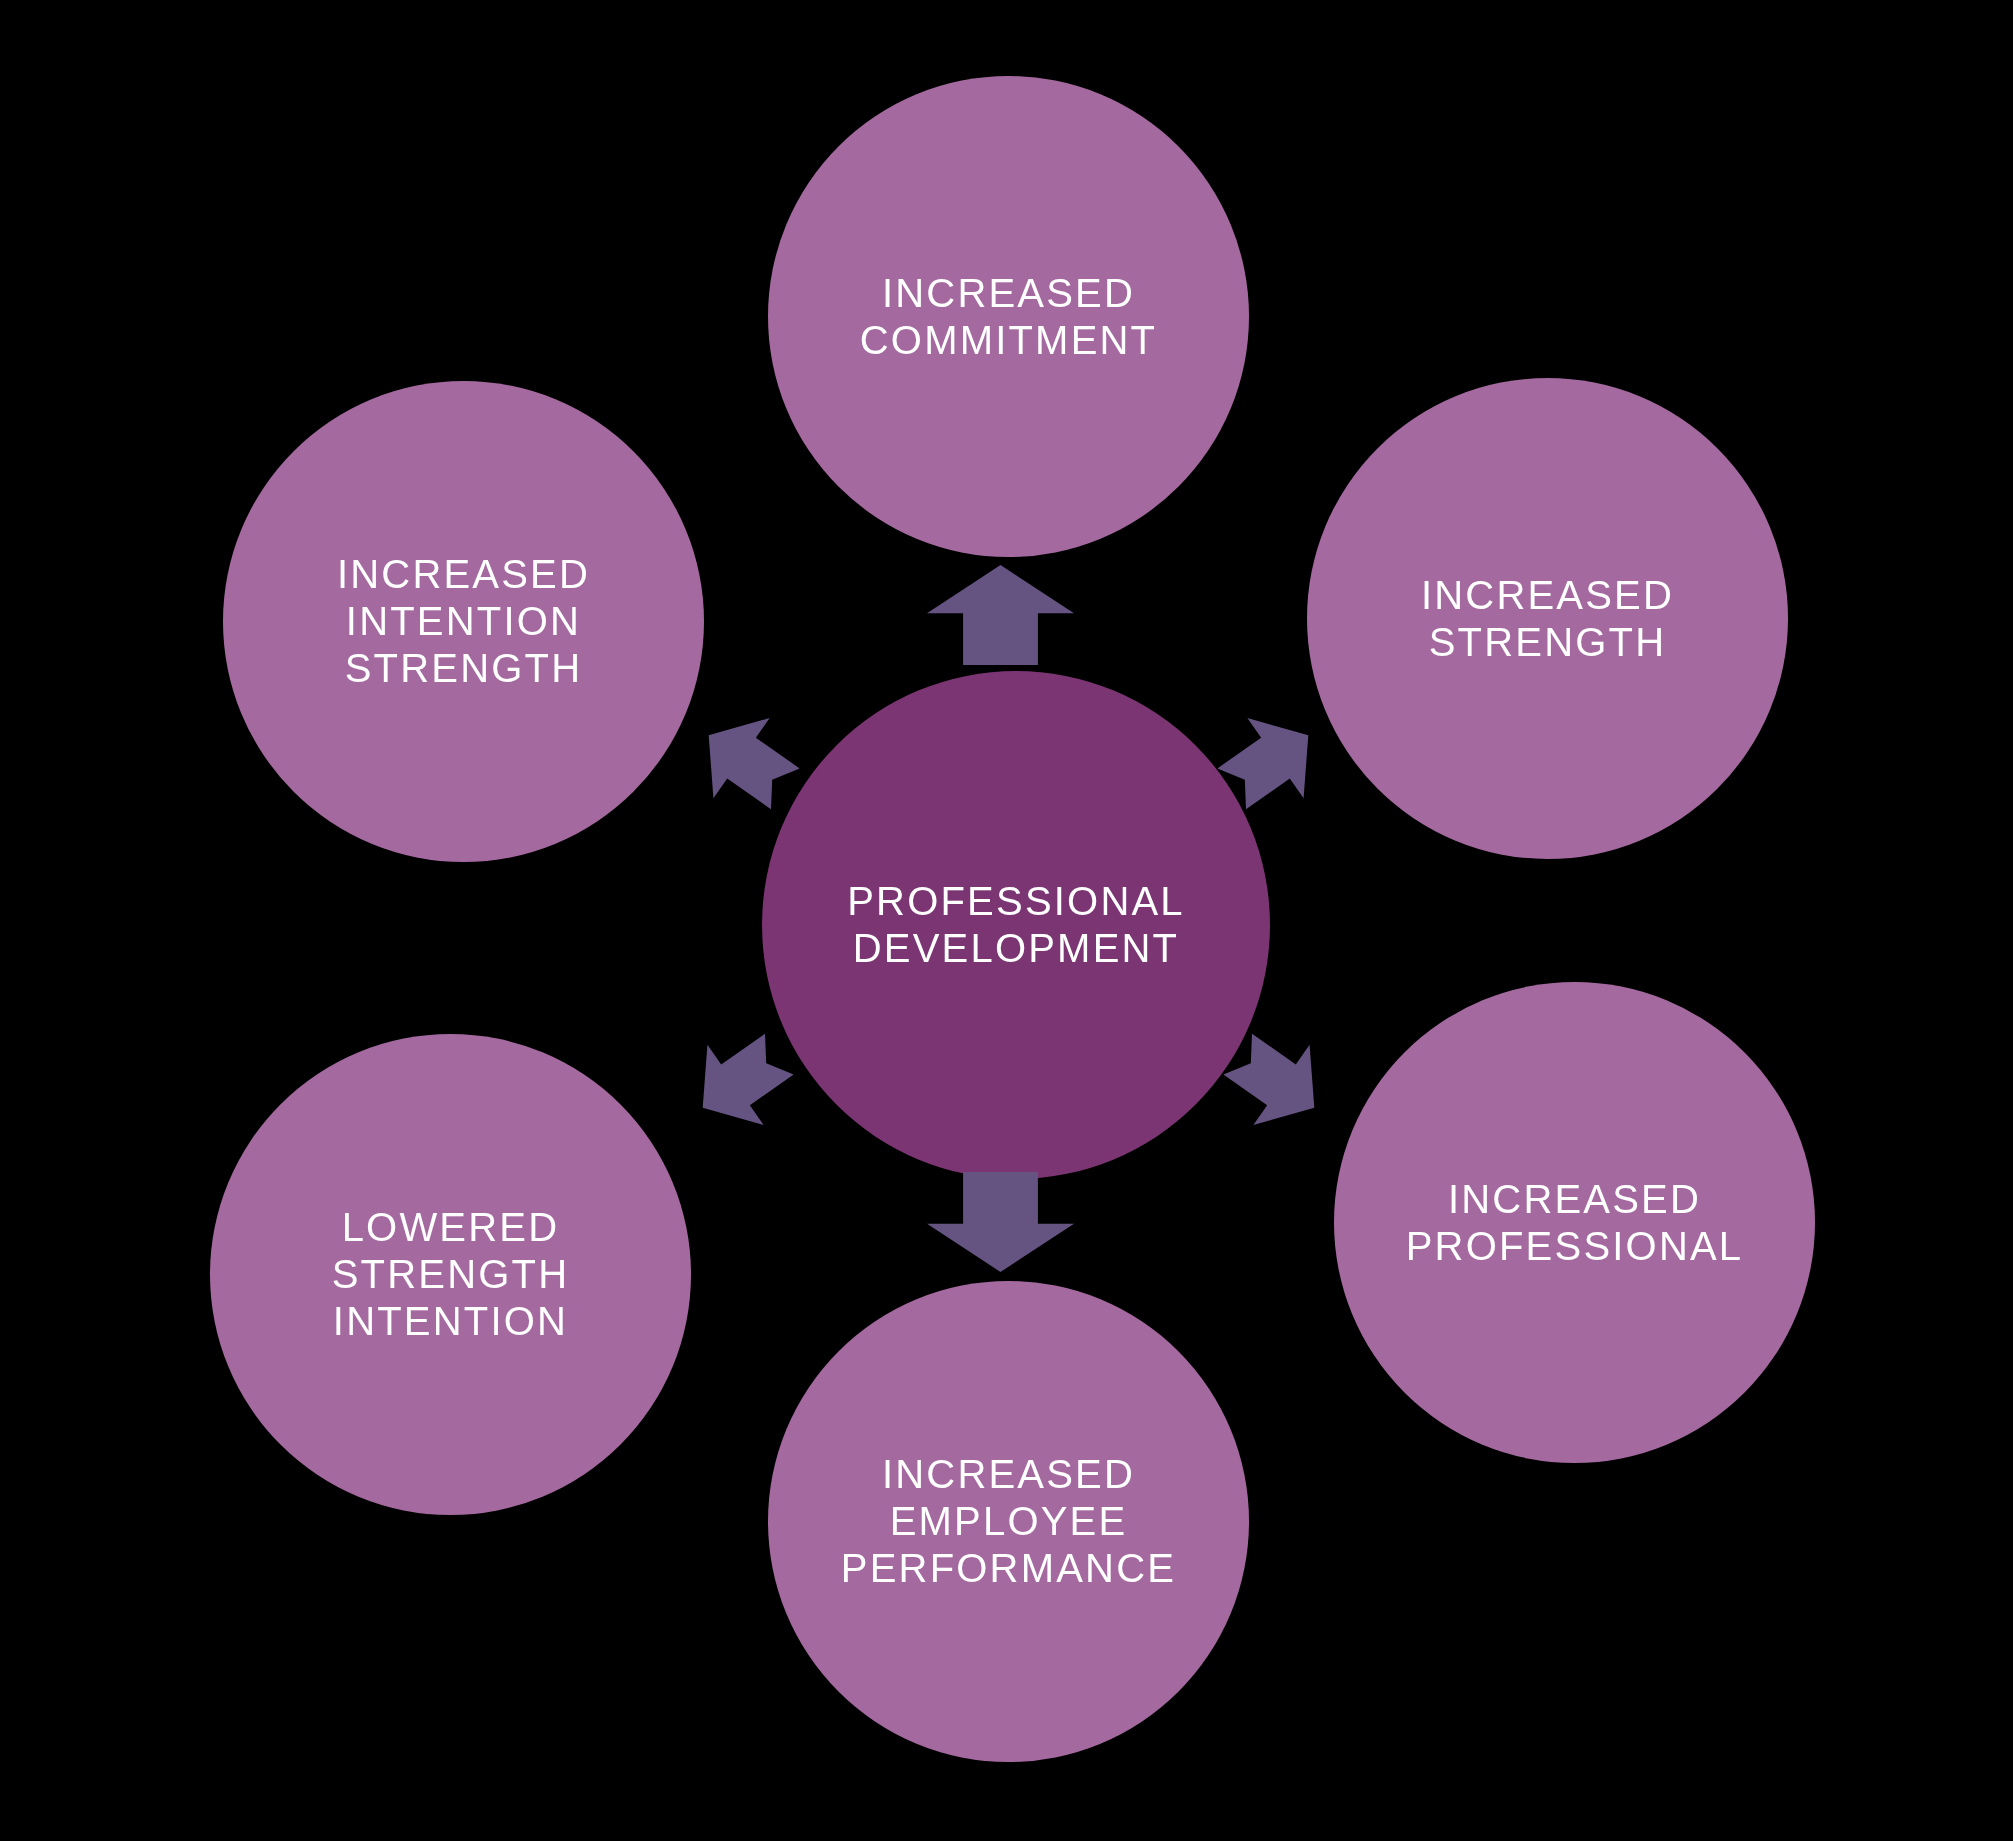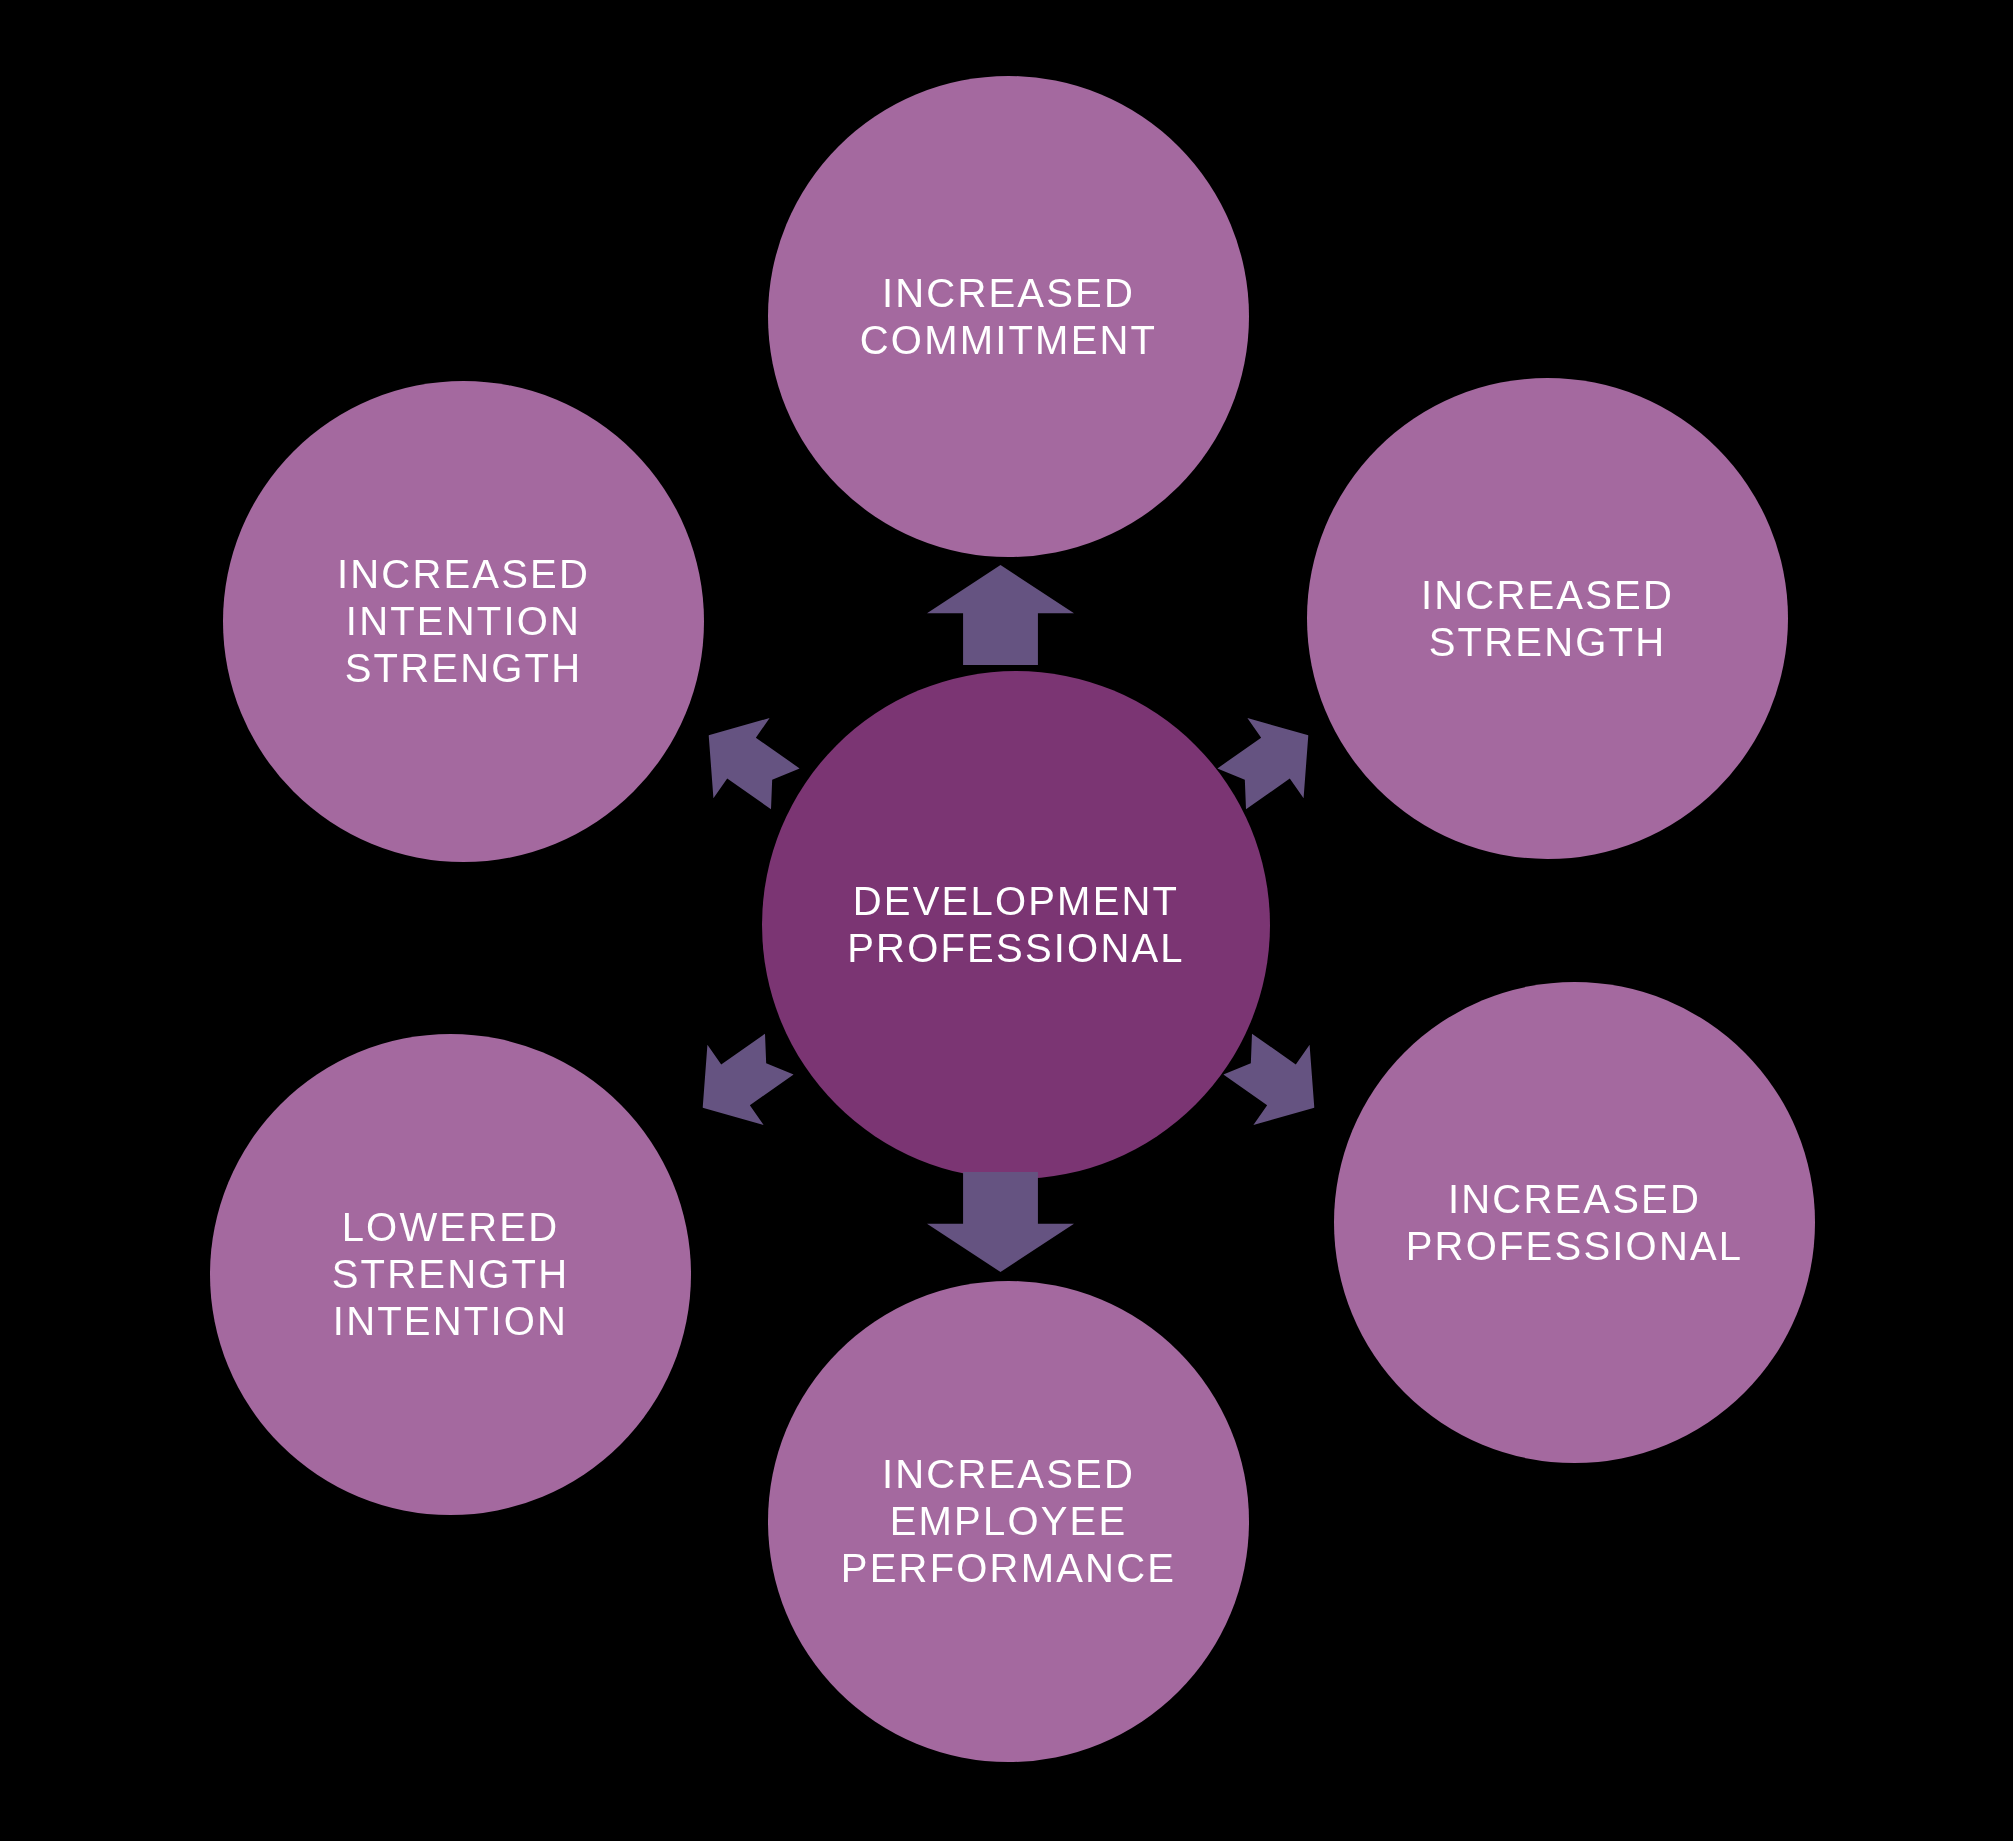--- a/index.html
+++ b/index.html
@@ -111,22 +111,22 @@
   <div class="circle node pos-top-left">
     <div class="label">
       <span>INCREASED</span>
       <span>INTENTION</span>
       <span>STRENGTH</span>
     </div>
   </div>
 
   <div class="circle center-node pos-center">
     <div class="label">
+      <span>PROFESSIONAL</span>
       <span>DEVELOPMENT</span>
-      <span>PROFESSIONAL</span>
     </div>
   </div>
 
   <svg class="arrow arrow-up" width="147" height="100" viewBox="0 0 165 112">
     <polygon points="82.5,0 165,54 124.5,54 124.5,112 40.5,112 40.5,54 0,54"></polygon>
   </svg>
 
   <svg class="arrow arrow-down" width="147" height="100" viewBox="0 0 165 112">
     <polygon points="82.5,0 165,54 124.5,54 124.5,112 40.5,112 40.5,54 0,54"></polygon>
   </svg>

